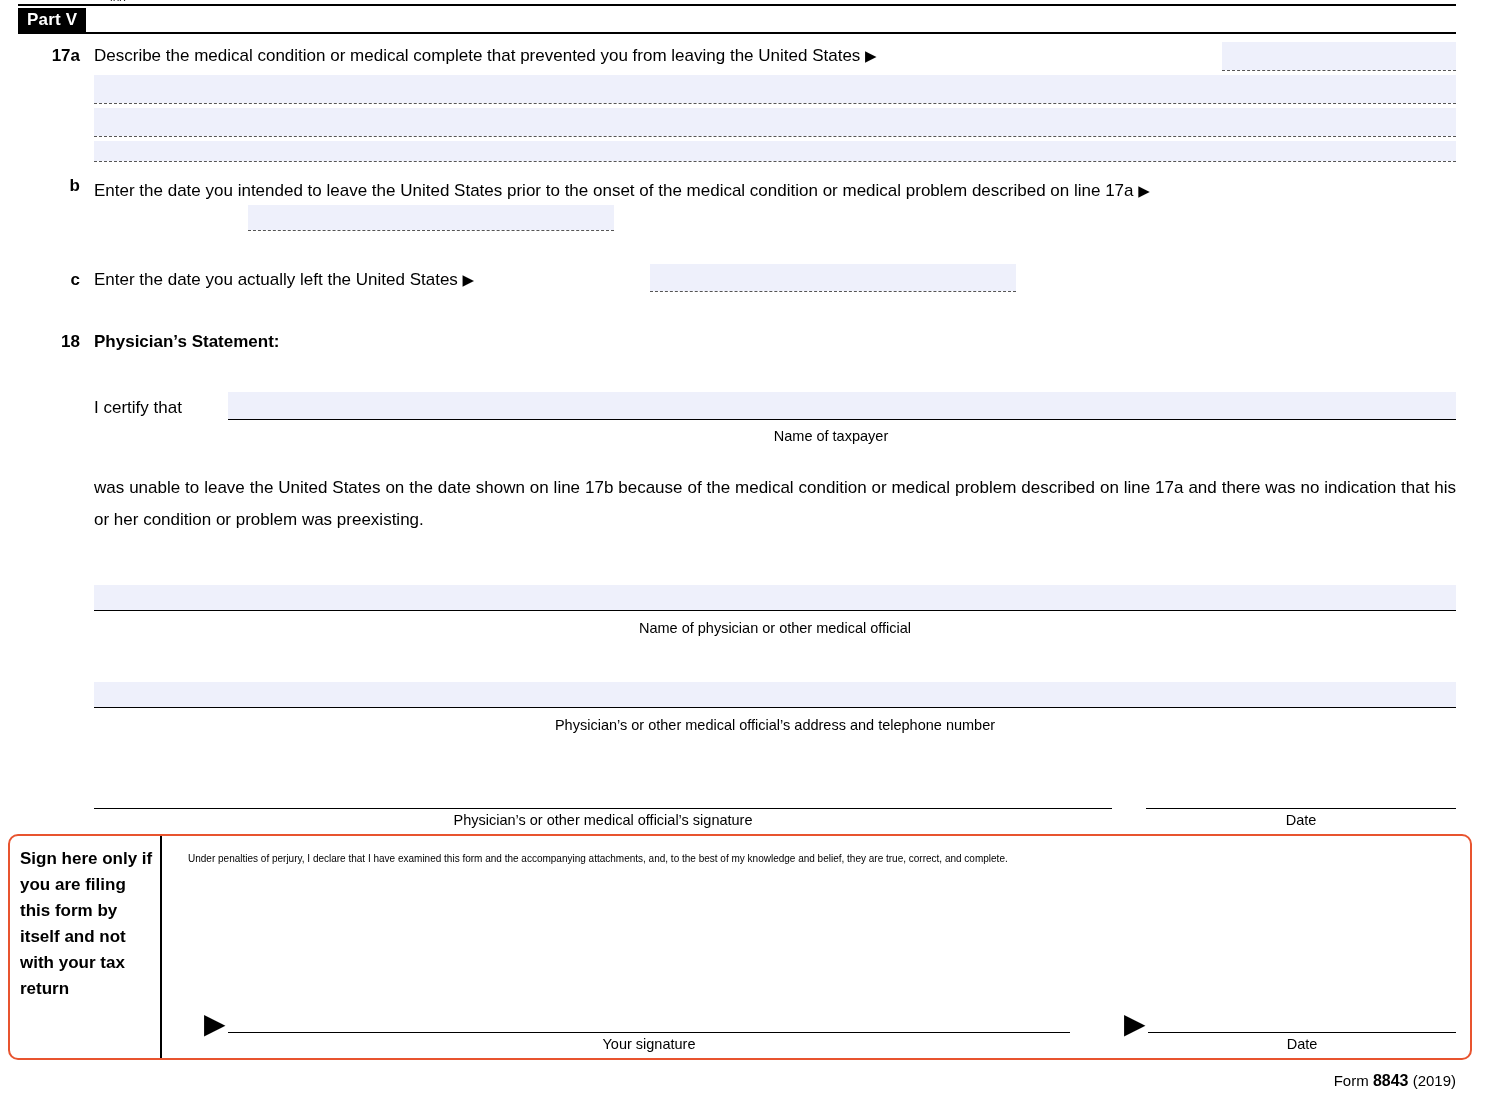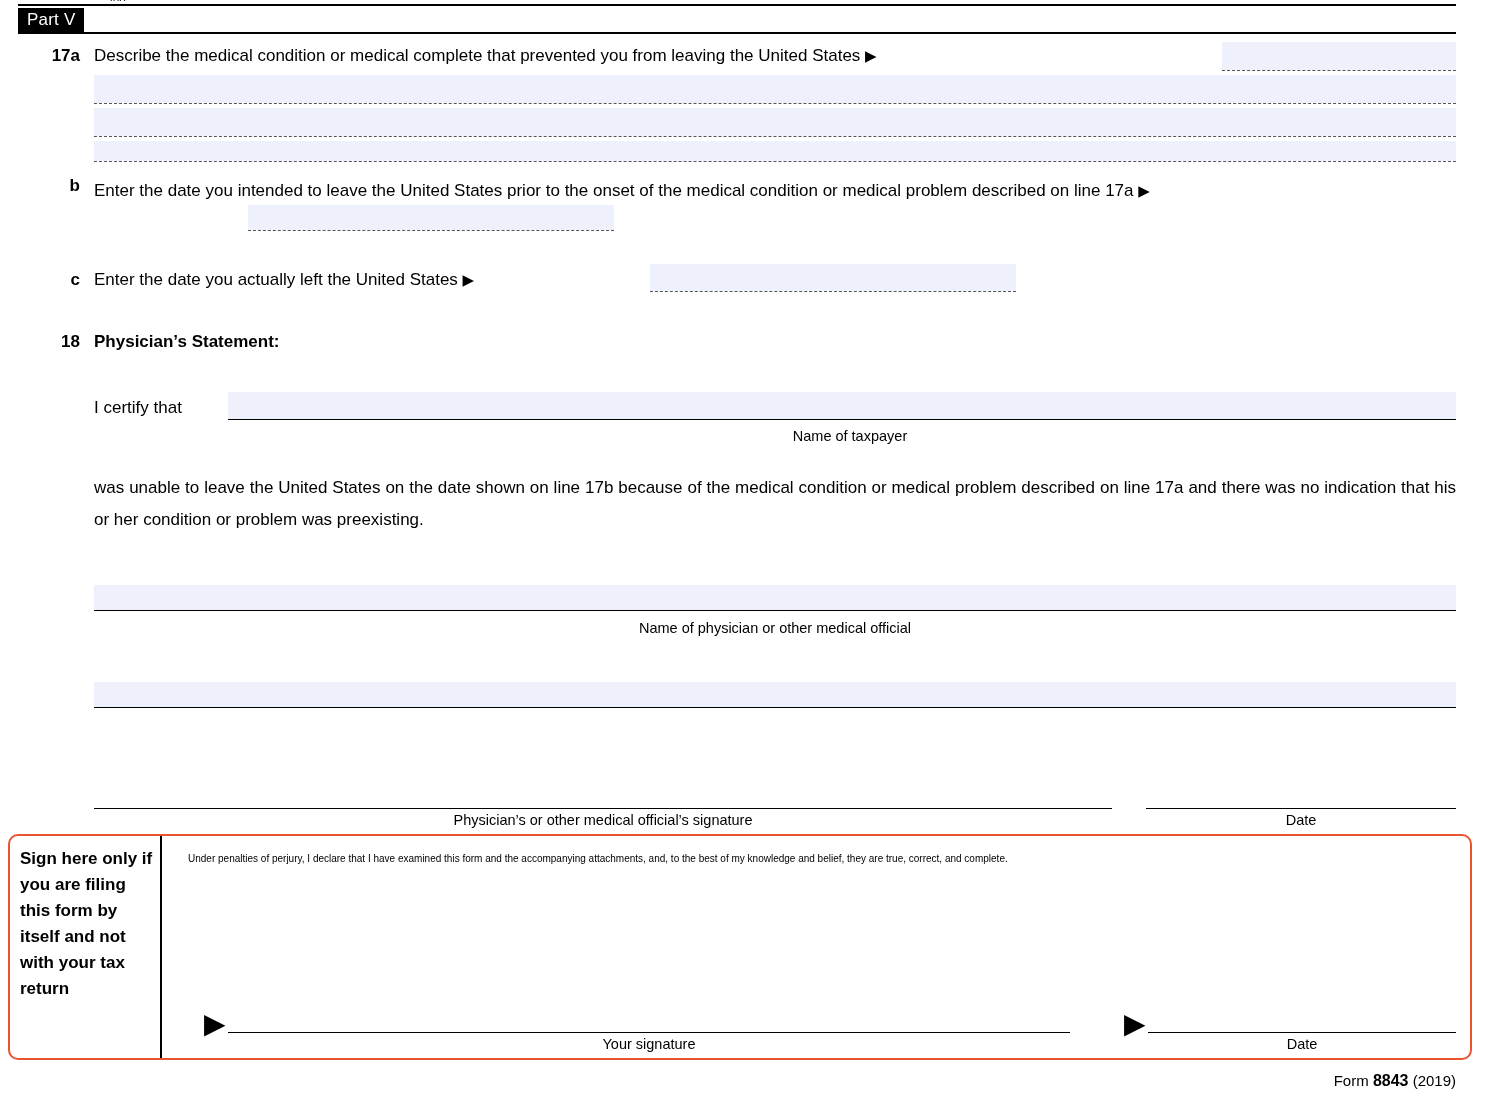--- a/index.html
+++ b/index.html
@@ -48,21 +48,21 @@
     top: 8px;
     width: 1438px;
     height: 26px;
     display: flex;
     align-items: center;
     border-bottom: 2px solid #000;
   }
   .part-tag {
     background: #000;
     color: #fff;
-    font-weight: normal;
+    font-weight: bold;
     font-size: 17px;
     line-height: 22px;
     padding: 1px 9px 2px 9px;
     letter-spacing: .2px;
     margin-left: 0px;
   }
   .part-title {
     font-weight: bold;
     font-size: 19px;
     margin-left: 24px;
@@ -247,21 +247,21 @@
     left: 228px;
     top: 419px;
     width: 1228px;
   }
   .caption {
     position: absolute;
     font-size: 14.5px;
     text-align: center;
   }
   .cap-taxpayer {
-    left: 236px;
+    left: 217px;
     top: 428px;
     width: 1228px;
   }
 
   .para2 {
     position: absolute;
     left: 94px;
     top: 472px;
     width: 1362px;
     font-size: 17px;
@@ -467,20 +467,21 @@
   <div class="caption cap-taxpayer">Name of taxpayer</div>
 
   <div class="para2">was unable to leave the United States on the date shown on line 17b because of the medical condition or medical problem described on line 17a and there was no indication that his or her condition or problem was preexisting.</div>
 
   <div class="fill phys-fill"></div>
   <div class="solidline phys-line"></div>
   <div class="caption cap-phys">Name of physician or other medical official</div>
 
   <div class="fill addr-fill"></div>
   <div class="solidline addr-line"></div>
+  <div class="caption cap-addr">Physician’s or other medical official’s address and telephone number</div>
 
   <div class="solidline sig-line"></div>
   <div class="caption cap-sig">Physician’s or other medical official’s signature</div>
   <div class="solidline date-line"></div>
   <div class="caption cap-date">Date</div>
 
   <div class="signbox"></div>
   <div class="signbox-inner-divider"></div>
   <div class="sign-here-label">Sign here only if you are filing this form by itself and not with your tax return</div>
   <div class="perjury">Under penalties of perjury, I declare that I have examined this form and the accompanying attachments, and, to the best of my knowledge and belief, they are true, correct, and complete.</div>

